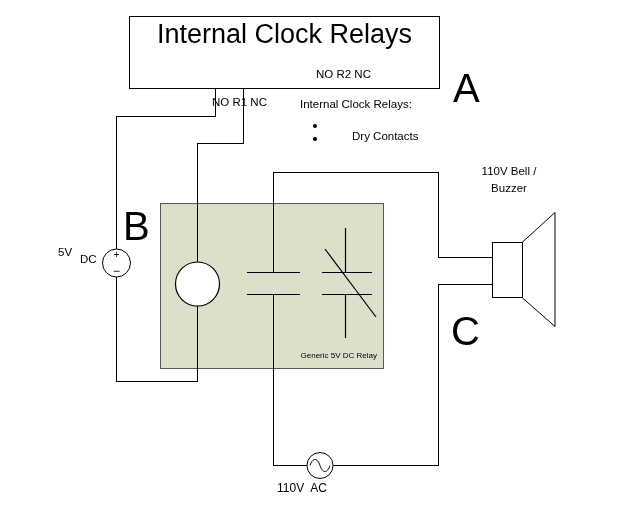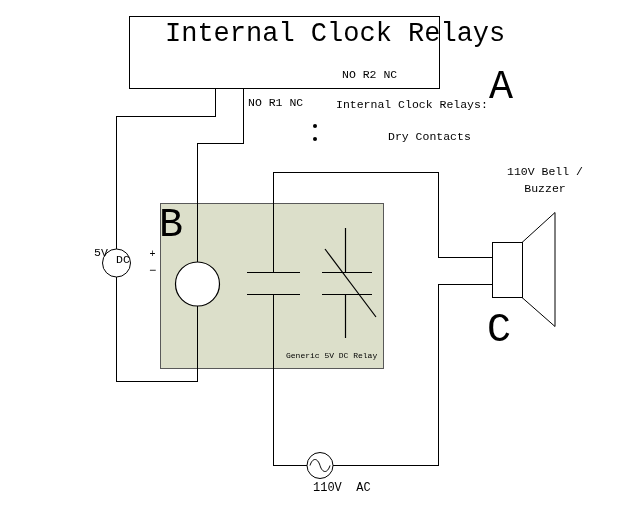--- a/index.html
+++ b/index.html
@@ -11,29 +11,28 @@
     overflow: hidden;
     font-family: "Liberation Sans", sans-serif;
     color: #000;
   }
   #stage svg { position: absolute; left: 0; top: 0; }
   .t {
     position: absolute;
     line-height: 1;
     white-space: nowrap;
     color: #000;
-    font-family: Liberation Mono, monospace;
-    padding-left: 36px;
+    font-family: Liberation Sans, sans-serif;
   }
   .title { font-size: 27px; text-align: center; }
   .small { font-size: 11.5px; }
   .tiny  { font-size: 8px; }
   .letter { font-size: 40px; }
   .ctr { text-align: center; }
-  .rt  { }
+  .rt  { text-align: right; }
   .pre { white-space: pre; }
   .dot {
     position: absolute;
     width: 4px; height: 4px;
     background: #000;
     border-radius: 50%;
   }
 </style>
 </head>
 <body>
@@ -78,21 +77,21 @@
     </g>
 
     <g>
       <polygon points="522,242.5 555,212.5 555,326.5 522,297.5" fill="#ffffff" stroke="#000000"></polygon>
       <rect x="492.5" y="242.5" width="29.5" height="55" fill="#ffffff" stroke="#000000" shape-rendering="crispEdges"></rect>
     </g>
   </svg>
 
   <div class="t title" style="left:129px; top:21px; width:311px;">Internal Clock Relays</div>
   <div class="t small" style="left:212px; top:69px;margin-top:28px;">NO R1 NC</div>
-  <div class="t small" style="left:306px; top:69px;">NO R2 NC</div>
+  <div class="t small" style="left:316px; top:69px;">NO R2 NC</div>
 
   <div class="t letter" style="left:453px; top:68px;">A</div>
   <div class="t letter" style="left:123px; top:206px;">B</div>
   <div class="t letter" style="left:451px; top:311px;">C</div>
 
   <div class="t small" style="left:300px; top:99px;">Internal Clock Relays:</div>
   <div class="dot" style="left:313px; top:124px;"></div>
   <div class="dot" style="left:313px; top:137px;"></div>
   <div class="t small" style="left:352px; top:131px;">Dry Contacts</div>
 

